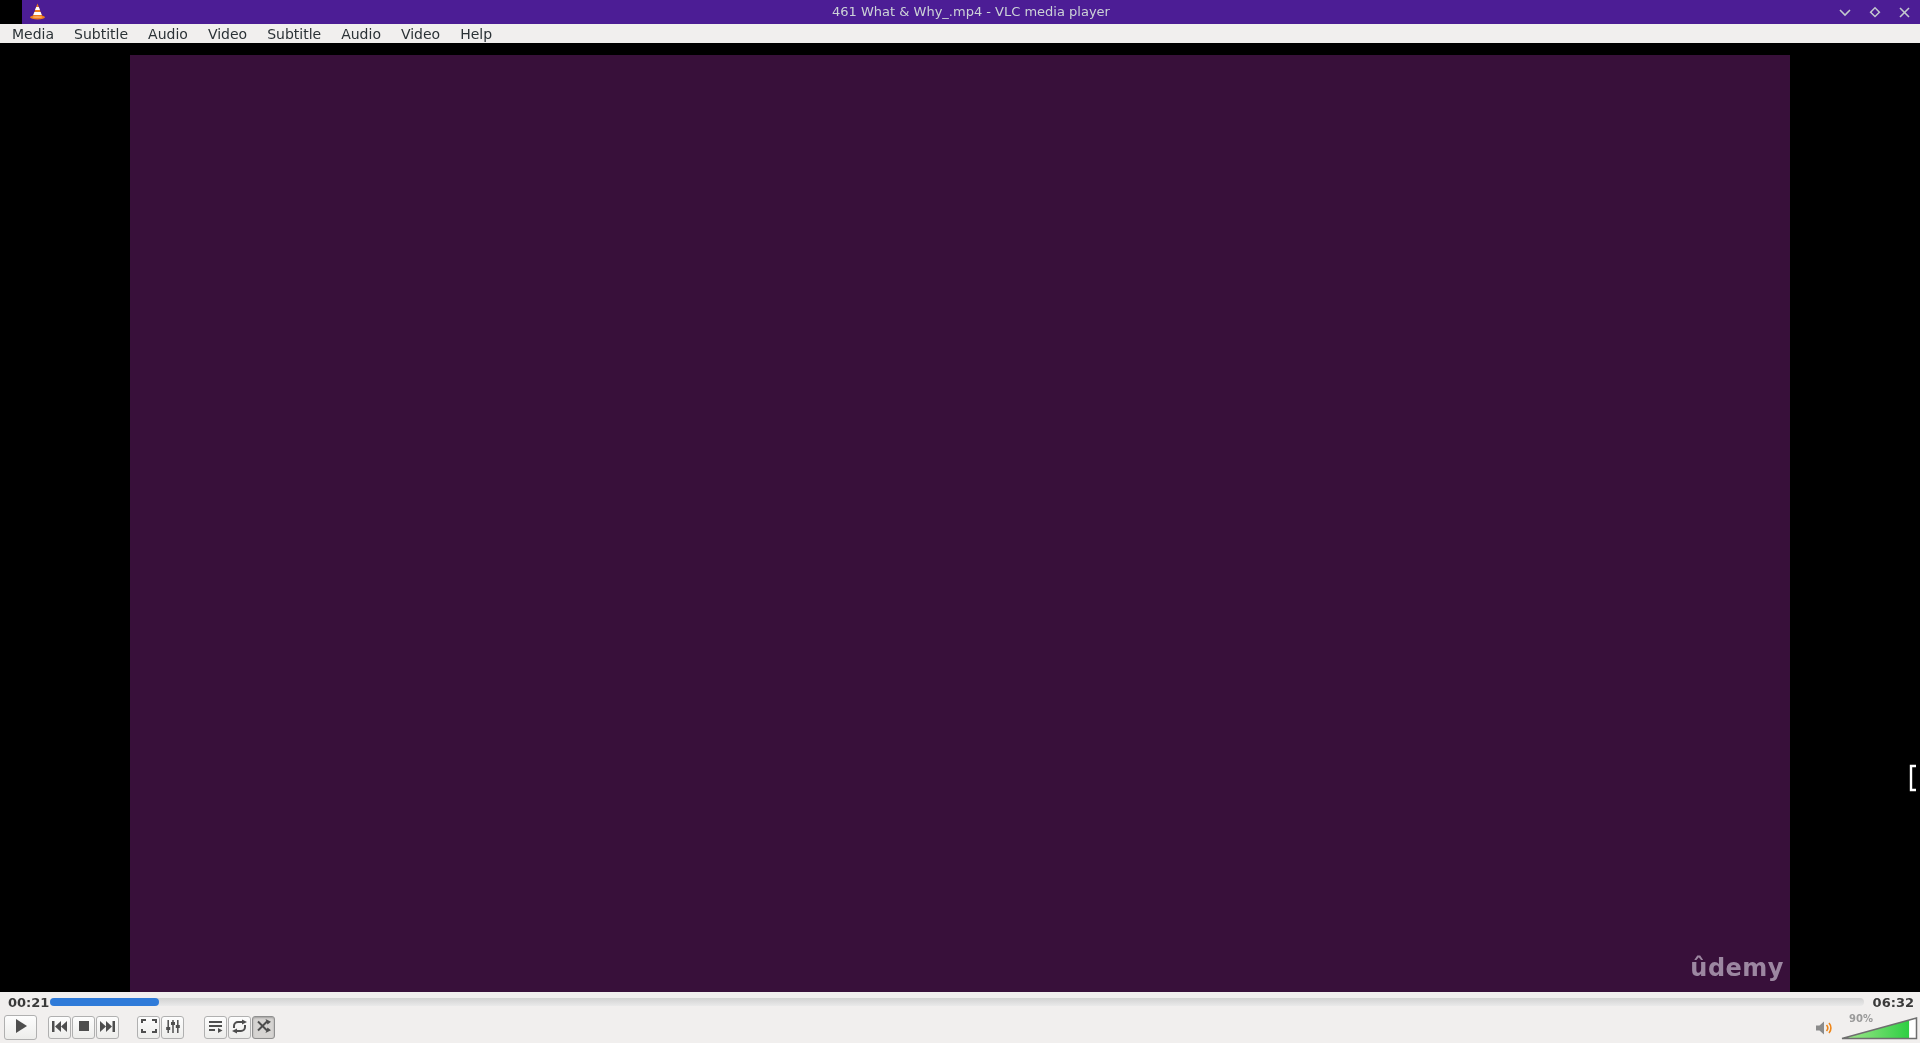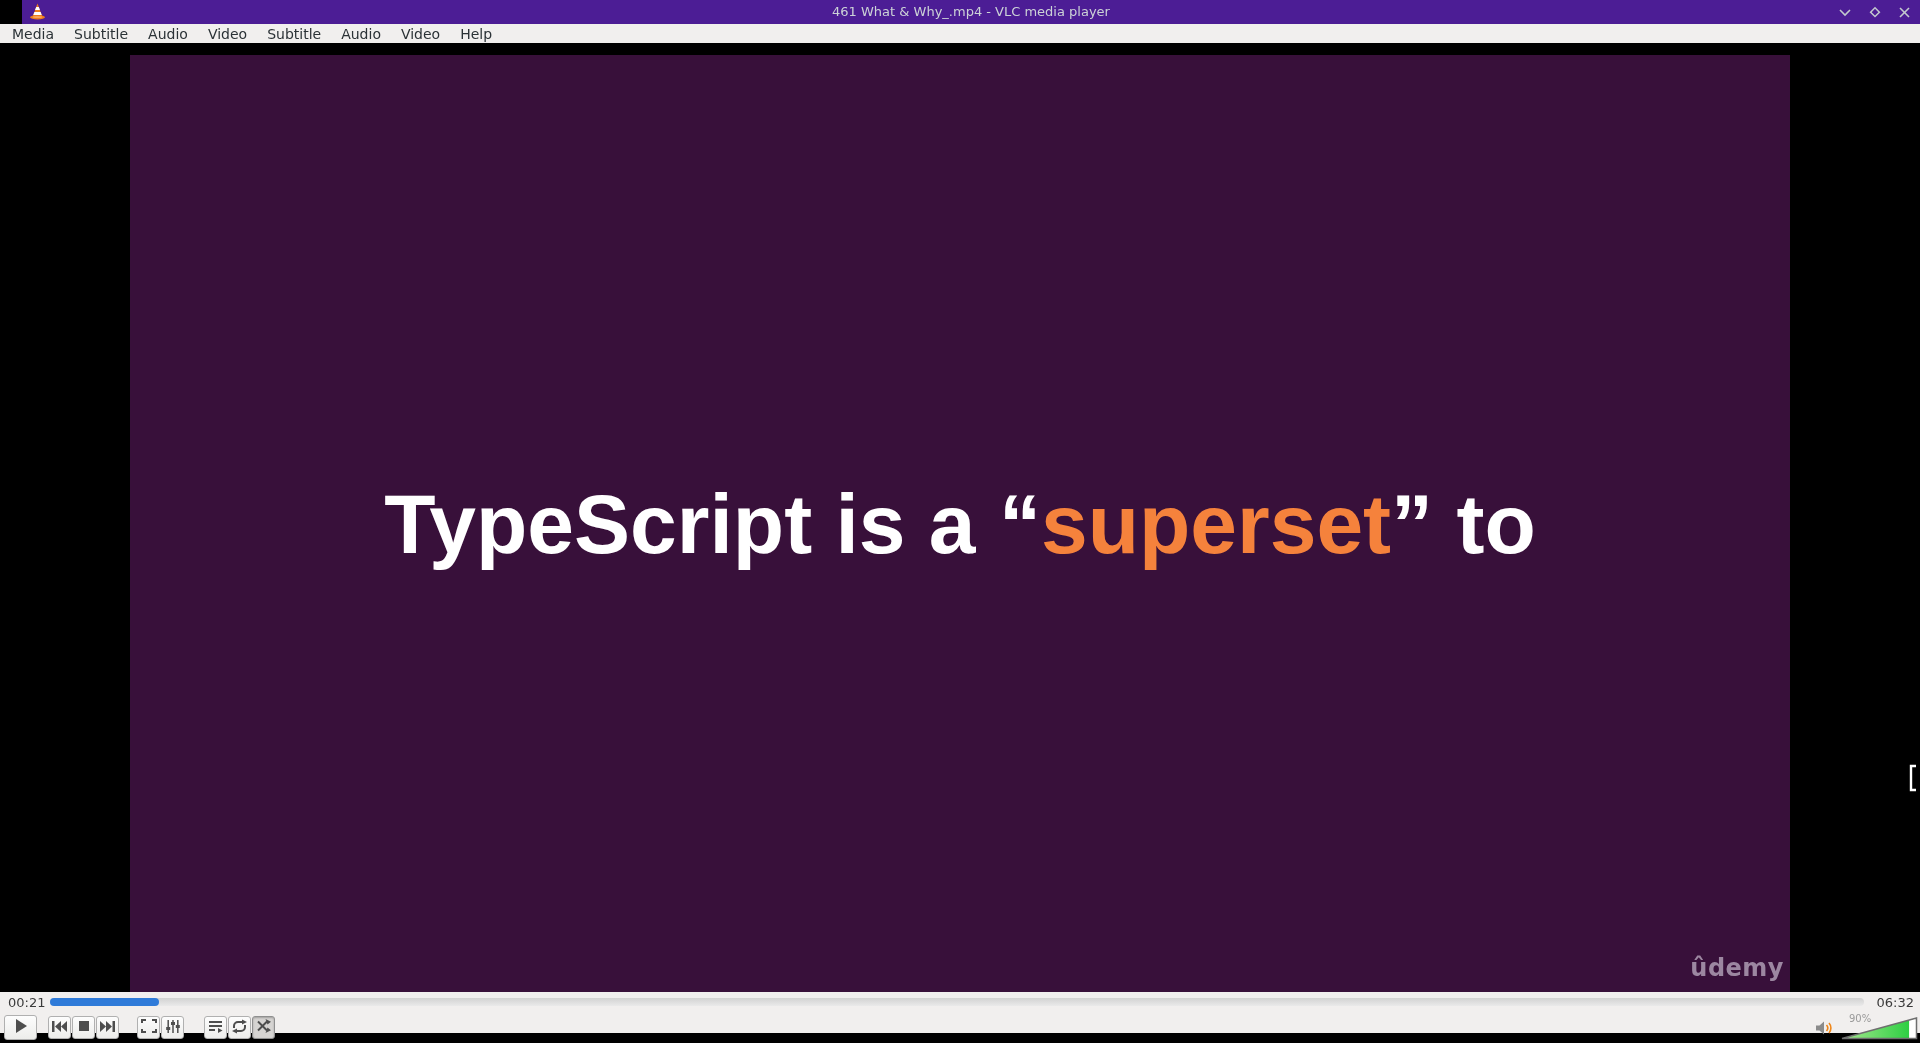--- a/index.html
+++ b/index.html
@@ -32,21 +32,21 @@
     color:#ffffff; font-weight:bold; font-size:84px; line-height:114px;
     font-family:"Liberation Sans","DejaVu Sans",sans-serif;
   }
   .slide-text .hl { color:#f5823c; }
   .watermark {
     position:absolute; right:6px; bottom:10px; font-size:24px; font-weight:bold;
     color:#9c87a1; letter-spacing:0.5px;text-align:center;
   }
   .cursor-fragment { position:absolute; left:1908px; top:709px; }
   
-  .controlbar { position:absolute; left:0; right:0; top:992px; height:41px; background:#f1efee; }
+  .controlbar { position:absolute; left:0; right:0; top:992px; height:51px; background:#f1efee;font-weight:bold; }
   .time { position:absolute; top:3px; font-size:13px; color:#3a3a3a; }
   .time.elapsed { left:8px; }
   .time.total { right:6px;margin-left:30px; }
   .seek-track {
     position:absolute; left:50px; right:56px; top:6px; height:8px; border-radius:4px;
     background:linear-gradient(#d2d2d2,#eaeaea);
   }
   .seek-fill { height:8px; border-radius:4px; background:#2f7bd9; width:6%; }
   .btn {
     position:absolute; top:24px; width:23px; height:23px; box-sizing:border-box;
@@ -109,21 +109,20 @@
     <span class="menu-item">Video</span>
     <span class="menu-item">Subtitle</span>
     <span class="menu-item">Audio</span>
     <span class="menu-item">Video</span>
     <span class="menu-item">Help</span>
   </div>
 
 <div class="video-area">
   <div class="slide">
     <div class="slide-text">
-      <div><span>TypeScript is a “</span><span class="hl">superset</span><span>” to</span></div>
     </div>
     <div class="watermark">ûdemy</div>
   </div>
   <span class="cursor-fragment">
     <svg width="10" height="28">
         <path d="M8,2 H3 V26 H8" fill="none" stroke="#ffffff" stroke-width="2.4"></path>
       </svg>
   </span>
 </div>
 

